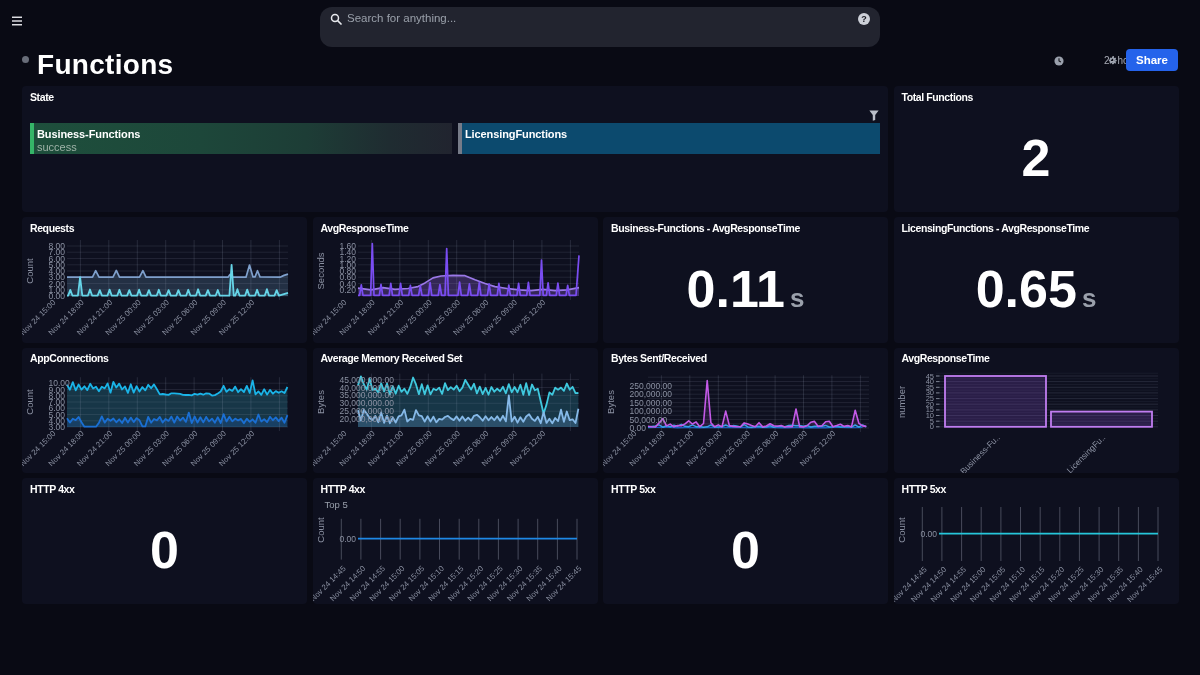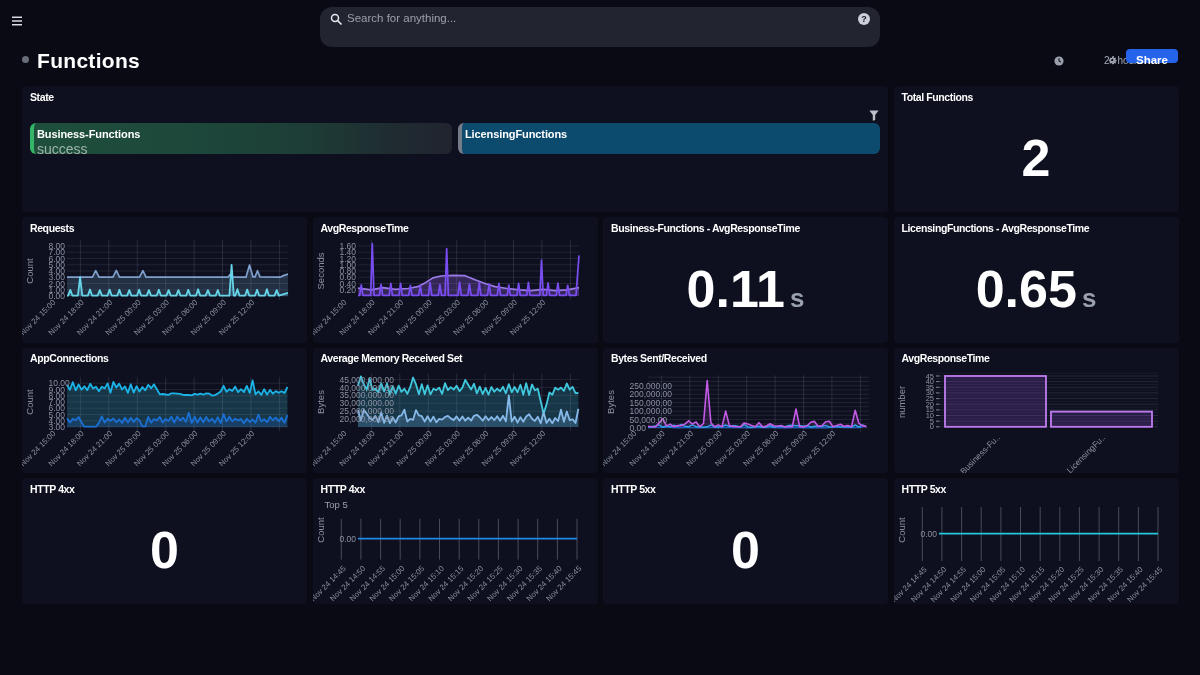--- a/index.html
+++ b/index.html
@@ -1,31 +1,31 @@
 <!DOCTYPE html>
 <html><head><meta charset="utf-8"><style>
 *{margin:0;padding:0;box-sizing:border-box}
 html,body{width:1200px;height:675px;background:#090a14;font-family:"Liberation Sans",sans-serif;overflow:hidden;position:relative}
 .panel{position:absolute;background:#0e101f;border-radius:4px;overflow:hidden}
 .ptitle{position:absolute;left:8px;top:4.5px;font-size:10.5px;font-weight:bold;color:#fff;letter-spacing:-0.4px}
 .sub{position:absolute;left:12px;top:21px;font-size:9.5px;color:#9aa0ac}
 .big{position:absolute;left:0;right:0;top:42px;text-align:center;font-size:52px;font-weight:bold;color:#fff}
 .unit{font-size:26px;color:#9aa0ab;margin-left:5px}
-.tile{position:absolute;top:37px;height:31px;width:422px;border-radius:6px}
+.tile{position:absolute;top:37px;height:31px;width:422px;border-radius:0}
 .t1{left:8px;border-left:4px solid #35b568;background:linear-gradient(90deg,#1e4f3c 0%,#1d473a 40%,#1d3d36 65%,#1f2c31 85%,#21242f 100%)}
 .t2{left:436px;border-left:4px solid #767b88;background:#0c4a6e}
 .tname{margin:5px 0 0 3px;font-size:11px;letter-spacing:-0.1px;font-weight:bold;color:#fff}
-.tsub{margin:1px 0 0 3px;font-size:14px;color:#8f93a0}
+.tsub{margin:1px 0 0 3px;font-size:11px;color:#8f93a0}
 .topbar{position:absolute;left:0;top:0;width:1200px;height:40px}
 .search{position:absolute;left:320px;top:7px;width:560px;height:40px;background:#22242f;border-radius:12px}
 .search .ph{position:absolute;left:27px;top:5px;font-size:11.5px;color:#9aa0aa}
 .qmark{position:absolute;right:10px;top:6px;width:12px;height:12px;border-radius:6px;background:#cdd0d8;color:#15161e;font-size:9px;font-weight:bold;text-align:center;line-height:12.5px}
-.htitle{position:absolute;left:37px;top:49px;font-size:21px;font-weight:bold;color:#fff;letter-spacing:0.3px}
+.htitle{position:absolute;left:37px;top:49px;font-size:28px;font-weight:bold;color:#fff;letter-spacing:0.3px}
 .hdot{position:absolute;left:22px;top:56px;width:7px;height:7px;border-radius:50%;background:#686d79}
-.share{position:absolute;left:1126px;top:49px;width:52px;height:14px;background:#2563eb;border-radius:4px;color:#fff;font-size:11.5px;font-weight:bold;text-align:center;line-height:22px}
+.share{position:absolute;left:1126px;top:49px;width:52px;height:22px;background:#2563eb;border-radius:4px;color:#fff;font-size:11.5px;font-weight:bold;text-align:center;line-height:22px}
 .t24{position:absolute;left:1104px;top:55px;font-size:10px;color:#a8abb5;letter-spacing:-0.1px}
 </style></head><body>
 <div class="topbar">
  <svg width="10" height="10" viewBox="0 0 12 11" style="position:absolute;left:12px;top:16px">
       <g stroke="#e8e9ee" stroke-width="1.7">
         <line x1="0" y1="1" x2="12" y2="1"></line>
         <line x1="0" y1="5.5" x2="12" y2="5.5"></line>
         <line x1="0" y1="10" x2="12" y2="10"></line>
       </g>
     </svg>

